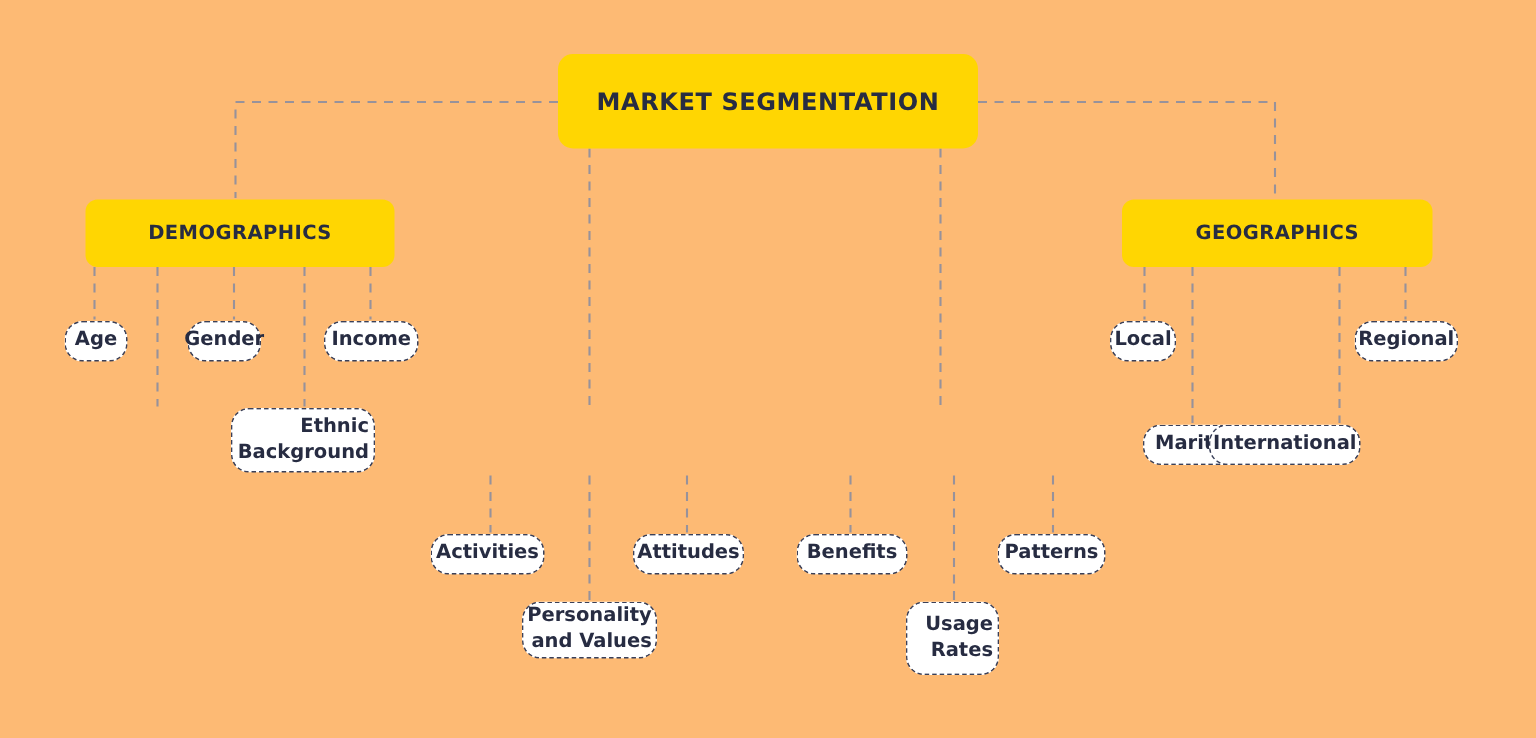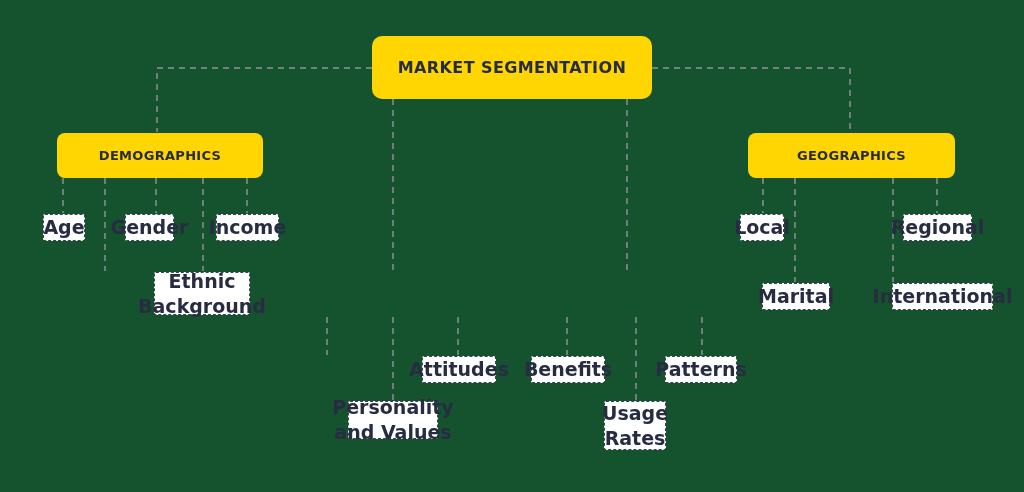--- a/index.html
+++ b/index.html
@@ -1,33 +1,33 @@
 <!DOCTYPE html>
 <html><head>
 <meta charset="utf-8">
 <style>
   html,body{margin:0;padding:0;background:#FDF0EB;}
   .canvas{
-    position:relative;width:1024px;height:492px;background:#14532d;
+    position:relative;width:1024px;height:492px;background:#fdba74;
     font-family:"DejaVu Sans",sans-serif;overflow:hidden;
   }
   .connectors{position:absolute;left:0;top:0;width:1024px;height:492px;}
   .node{
     position:absolute;display:flex;align-items:center;justify-content:center;
     text-align:center;color:#272C42;font-weight:700;box-sizing:border-box;
   }
   .root{
     background:#FFD602;border-radius:10px;font-size:16px;letter-spacing:.4px;
   }
   .cat{
     background:#FFD602;border-radius:8px;font-size:13px;letter-spacing:.3px;
   }
   .leaf{
-    background:#FFFFFF;border:1.6px dashed #3A4059;border-radius:2px;
-    font-size:19px;line-height:1.3;padding:2px 3px;
+    background:#FFFFFF;border:1.6px dashed #3A4059;border-radius:12px;
+    font-size:13px;line-height:1.3;padding:2px 3px;text-align:right;
   }
   .one{white-space:nowrap;}
 </style>
 </head>
 <body>
 
 <div class="canvas">
 
   <svg class="connectors" width="1024" height="492" viewBox="0 0 1024 492">
     <g stroke="#97929B" stroke-width="1.4" fill="none" stroke-dasharray="6 5">
@@ -64,25 +64,26 @@
   <div class="node root" style="left:372px;top:36px;width:280px;height:63px">MARKET SEGMENTATION</div>
 
   <div class="node cat" style="left:57px;top:133px;width:206px;height:45px">DEMOGRAPHICS</div>
   <div class="node cat" style="left:748px;top:133px;width:207px;height:45px">GEOGRAPHICS</div>
 
   <div class="node leaf one" style="left:43px;top:214px;width:42px;height:27px">Age</div>
   <div class="node leaf one" style="left:125px;top:214px;width:49px;height:27px">Gender</div>
   <div class="node leaf one" style="left:216px;top:214px;width:63px;height:27px">Income</div>
   <div class="node leaf" style="left:154px;top:272px;width:96px;height:43px">Ethnic Background</div>
 
+  <div class="node leaf one" style="left:287px;top:356px;width:76px;height:27px">Activities</div>
   <div class="node leaf one" style="left:422px;top:356px;width:74px;height:27px">Attitudes</div>
   <div class="node leaf" style="left:348px;top:401px;width:90px;height:38px">Personality and Values</div>
 
   <div class="node leaf one" style="left:531px;top:356px;width:74px;height:27px">Benefits</div>
   <div class="node leaf one" style="left:665px;top:356px;width:72px;height:27px">Patterns</div>
   <div class="node leaf" style="left:604px;top:401px;width:62px;height:49px">Usage Rates</div>
 
   <div class="node leaf one" style="left:740px;top:214px;width:44px;height:27px">Local</div>
   <div class="node leaf one" style="left:903px;top:214px;width:69px;height:27px">Regional</div>
   <div class="node leaf one" style="left:762px;top:283px;width:68px;height:27px">Marital</div>
-  <div class="node leaf one" style="left:892px;top:283px;width:101px;height:27px">International</div>
+  <div class="node leaf one" style="left:806px;top:283px;width:101px;height:27px">International</div>
 
 </div>
 
 </body></html>

